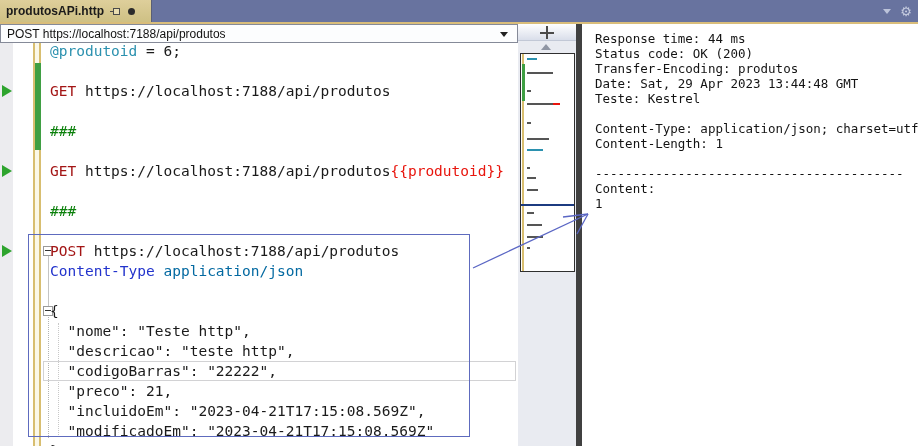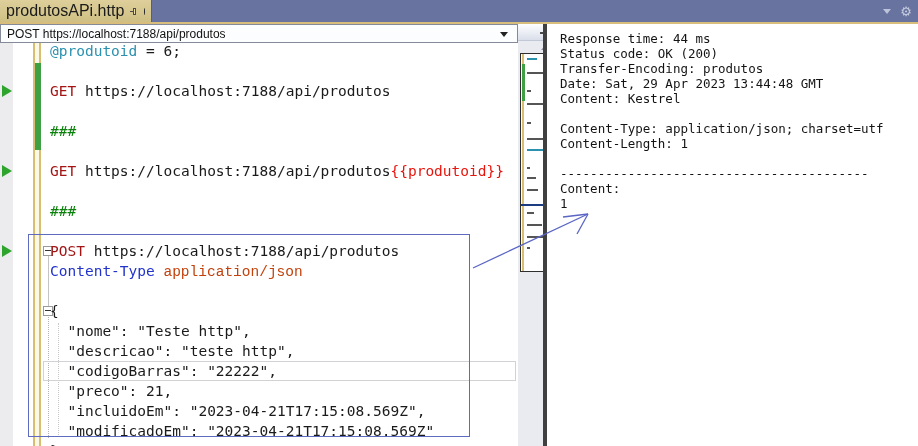--- a/index.html
+++ b/index.html
@@ -6,21 +6,21 @@
   html,body { width:918px; height:446px; overflow:hidden; }
   body { font-family:"Liberation Sans", sans-serif; background:#fff; }
   #stage { position:relative; width:918px; height:446px; overflow:hidden; background:#fff; }
 
   
   .tabbar { position:absolute; left:0; top:0; width:918px; height:22px; background:#68739F; }
   .goldline { position:absolute; left:0; top:22px; width:918px; height:2px; background:#D9BD7A; }
   .tab { position:absolute; left:0; top:0; width:152px; height:22px;
          background:linear-gradient(#DECF9B,#CEC084); border-right:1px solid #5A5F75;
          display:flex; align-items:center; padding:0 6px; }
-  .tab-title { font-size:16px; font-weight:normal; color:#1A1A1A; white-space:nowrap; }
+  .tab-title { font-size:12px; font-weight:bold; color:#1A1A1A; white-space:nowrap; }
   .pin { width:7px; height:7px; border:1px solid #4a4a4a; margin-left:9px; position:relative; background:#e9ddb0;}
   .pin:after { content:""; position:absolute; left:-4px; top:2px; width:4px; height:1px; background:#4a4a4a; }
   .dirty-dot { width:7px; height:7px; border-radius:50%; background:#2B2B2B; margin-left:8px; }
   .win-icons { position:absolute; right:6px; top:0; height:22px; display:flex; align-items:center; gap:9px; }
   .chev { width:0; height:0; border-left:4px solid transparent; border-right:4px solid transparent; border-top:5px solid #BCC3DA; }
   .gear { font-size:13px; color:#C5CBDF; line-height:13px; }
 
   
   .selector { position:absolute; left:0; top:24px; width:518px; height:19px; background:#FCFDFE;
               border:1px solid #858A98; display:flex; align-items:center; }
@@ -56,22 +56,22 @@
   .split-icon .v { position:absolute; left:6px; top:0; width:2px; height:13px; background:#4A4A4A; }
   .up-arrow { position:absolute; left:23px; top:20px; width:0; height:0;
               border-left:5px solid transparent; border-right:5px solid transparent; border-bottom:6px solid #9096A4; }
   .minimap { position:absolute; left:2px; top:29px; width:55px; height:219px; background:#fff; border:1px solid #2F2F2F; }
   .mm-yellow { position:absolute; left:1px; top:0; width:2px; height:217px; background:#D8BE70; }
   .mm-green  { position:absolute; left:1px; top:10px; width:3px; height:37px; background:#3F9F43; }
   .mm-mark { position:absolute; height:2px; }
   .mm-navy { position:absolute; left:0; top:150px; width:53px; height:2px; background:#1C3B80; }
 
   
-  .response { position:absolute; left:543px; top:24px; width:342px; height:422px; background:#fff;
-              border-left:4px solid #404040; overflow:hidden; }
+  .response { position:absolute; left:576px; top:24px; width:342px; height:422px; background:#fff;
+              border-left:6px solid #404040; overflow:hidden; }
   .resp-text { position:absolute; left:13px; top:7px; font-family:"DejaVu Sans Mono", monospace;
                font-size:12.5px; color:#141414; }
   .resp-line { height:15px; line-height:15px; white-space:pre; }
 
   
   .overlay { position:absolute; left:0; top:0; width:918px; height:446px; pointer-events:none; }
 </style>
 </head>
 <body>
 
@@ -118,21 +118,21 @@
         <div class="code-line"></div>
         <div class="code-line"><span style="color: rgb(163, 21, 21);">GET </span><span style="color: rgb(26, 26, 26);">https://localhost:7188/api/produtos</span></div>
         <div class="code-line"></div>
         <div class="code-line"><span style="color: rgb(11, 128, 11);">###</span></div>
         <div class="code-line"></div>
         <div class="code-line"><span style="color: rgb(163, 21, 21);">GET </span><span style="color: rgb(26, 26, 26);">https://localhost:7188/api/produtos</span><span style="color: rgb(232, 21, 13); text-align: right;">{{produtoid}}</span></div>
         <div class="code-line"></div>
         <div class="code-line"><span style="color: rgb(11, 128, 11);">###</span></div>
         <div class="code-line"></div>
         <div class="code-line"><span style="color: rgb(163, 21, 21);">POST </span><span style="color: rgb(26, 26, 26);">https://localhost:7188/api/produtos</span></div>
-        <div class="code-line"><span style="color: rgb(34, 51, 204);">Content-Type</span><span style="color: #c2410c; font-family: Liberation Mono, monospace;"> application/json</span></div>
+        <div class="code-line"><span style="color: rgb(34, 51, 204);">Content-Type</span><span style="color: #0369a1;"> application/json</span></div>
         <div class="code-line"></div>
         <div class="code-line"><span style="color: rgb(26, 26, 26);">{</span></div>
         <div class="code-line"><span style="color: rgb(26, 26, 26);">  "nome": "Teste http",</span></div>
         <div class="code-line"><span style="color: rgb(26, 26, 26);">  "descricao": "teste http",</span></div>
         <div class="code-line"><span style="color: rgb(26, 26, 26);">  "codigoBarras": "22222",</span></div>
         <div class="code-line"><span style="color: rgb(26, 26, 26);">  "preco": 21,</span></div>
         <div class="code-line"><span style="color: rgb(26, 26, 26);">  "incluidoEm": "2023-04-21T17:15:08.569Z",</span></div>
         <div class="code-line"><span style="color: rgb(26, 26, 26);">  "modificadoEm": "2023-04-21T17:15:08.569Z"</span></div>
         <div class="code-line"><span style="color: rgb(26, 26, 26);">}</span></div>
       </div>
@@ -168,21 +168,21 @@
         <div class="mm-mark" style="top: 49px; left: 32px; width: 7px; background: rgb(232, 21, 13);"></div>
       </div>
   </div>
 
   <div class="response">
     <div class="resp-text" id="response-lines">
         <div class="resp-line">Response time: 44 ms</div>
         <div class="resp-line">Status code: OK (200)</div>
         <div class="resp-line">Transfer-Encoding: produtos</div>
         <div class="resp-line">Date: Sat, 29 Apr 2023 13:44:48 GMT</div>
-        <div class="resp-line">Content: Kestrel</div>
+        <div class="resp-line">Teste: Kestrel</div>
         <div class="resp-line">&nbsp;</div>
         <div class="resp-line">Content-Type: application/json; charset=utf</div>
         <div class="resp-line">Content-Length: 1</div>
         <div class="resp-line">&nbsp;</div>
         <div class="resp-line">-----------------------------------------</div>
         <div class="resp-line">Content:</div>
         <div class="resp-line">1</div>
       </div>
   </div>
 

